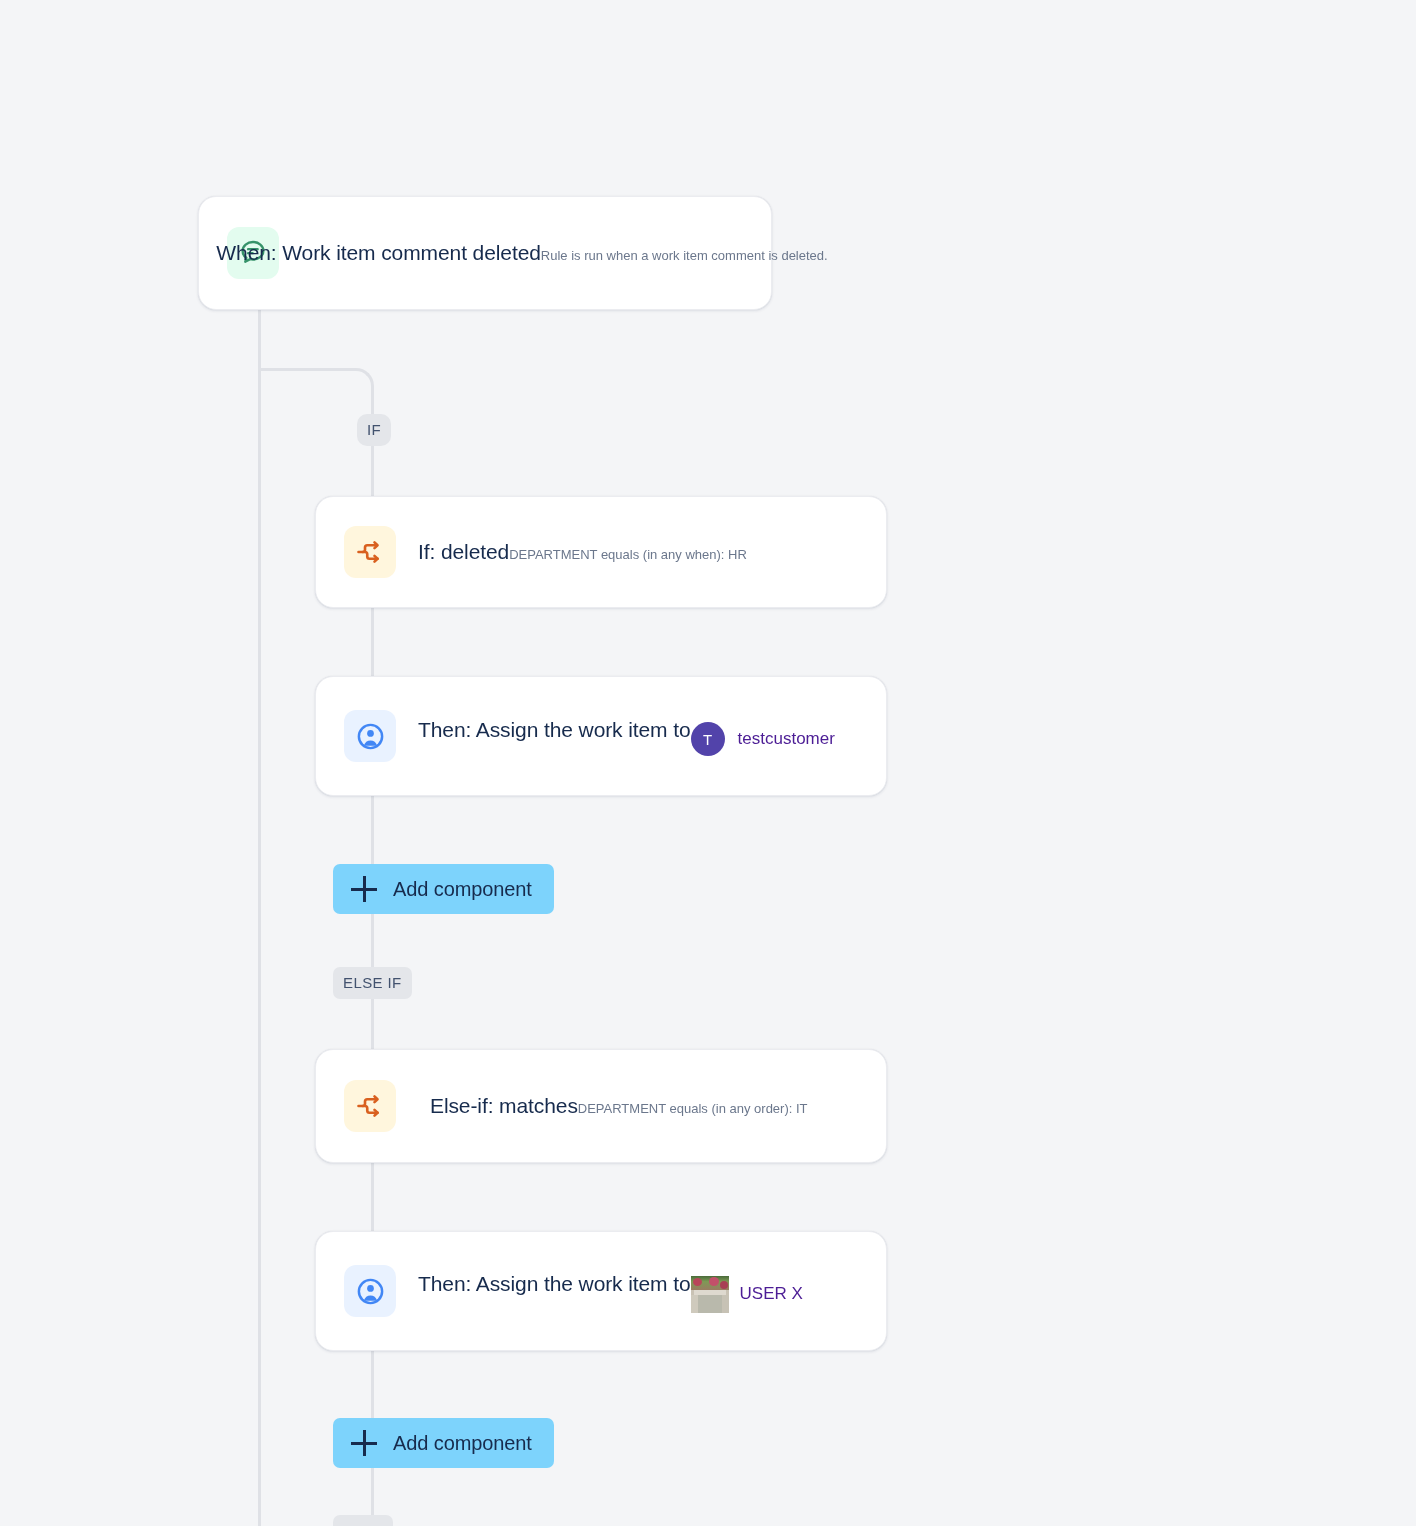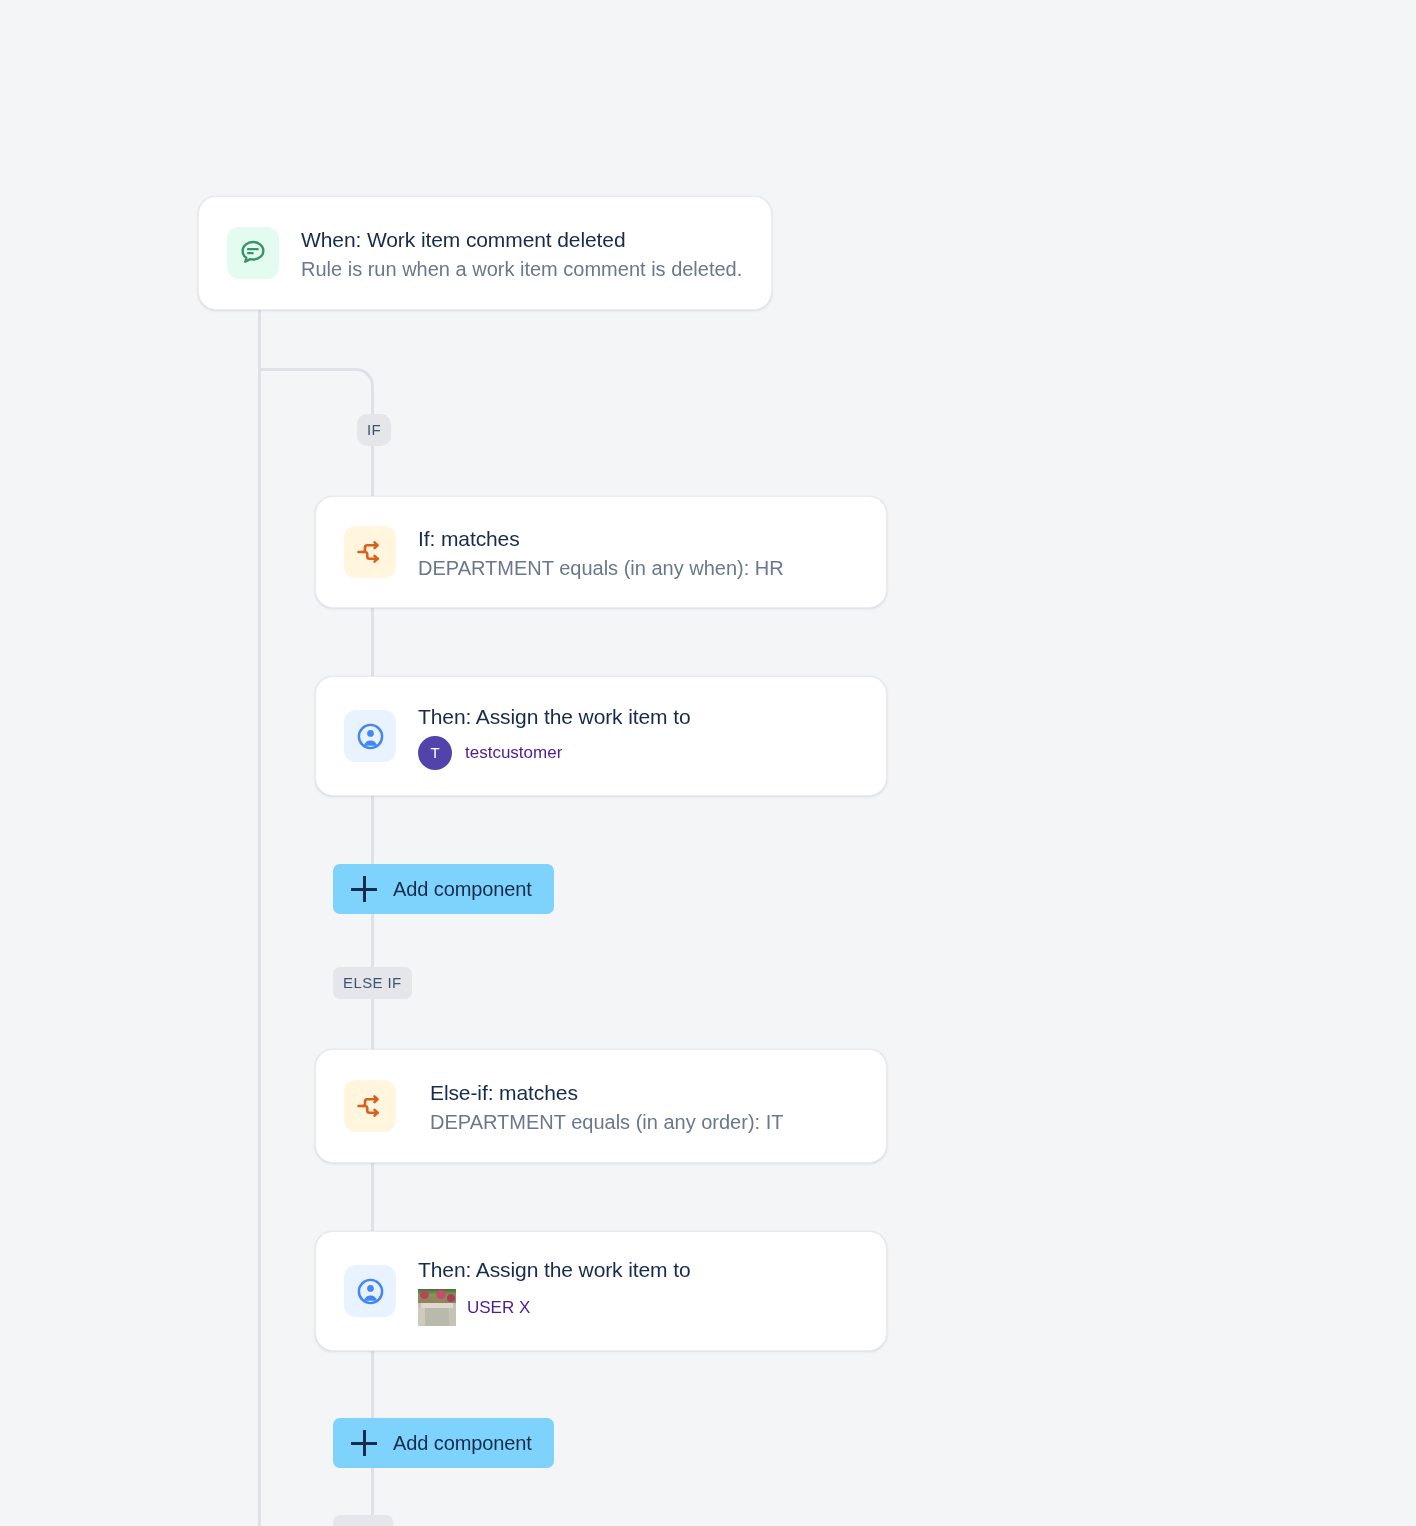--- a/index.html
+++ b/index.html
@@ -122,35 +122,34 @@
 
   .icon-tile.green  { background: #e3fcef; }
   .icon-tile.yellow { background: #fff6dd; }
   .icon-tile.blue   { background: #e9f2ff; }
 
   .icon-tile svg { display: block; }
 
   
   .card-text {
     display: flex;
-    flex-direction: column;
     justify-content: center;
     min-width: 0;
   }
 
   .card-title {
     font-size: 21px;
     line-height: 27px;
     color: #172b4d;
     letter-spacing: -0.1px;
     white-space: nowrap;
   }
 
   .card-sub {
-    font-size: 20px;
+    font-size: 13px;
     line-height: 23px;
     color: #6b778c;
     margin-top: 5px;
     white-space: nowrap;
   }
 
   .card-sub-row {
     display: flex;
     align-items: center;
     margin-top: 6px;
@@ -305,21 +304,21 @@
   <div class="card card-branch">
     <div class="icon-tile yellow">
       <svg width="30" height="30" viewBox="0 0 24 24" fill="none" aria-hidden="true">
         <path d="M2.8 12h3.4c1 0 1.8-.8 1.8-1.8V8.4c0-1 .8-1.8 1.8-1.8h7" stroke="#d9601f" stroke-width="2.1" stroke-linecap="round" stroke-linejoin="round"></path>
         <path d="M6.2 12h1.8c1 0 1.8.8 1.8 1.8v1.8c0 1 .8 1.8 1.8 1.8h6.5" stroke="#d9601f" stroke-width="2.1" stroke-linecap="round" stroke-linejoin="round"></path>
         <path d="M15.6 4.3L18 6.6l-2.4 2.3" stroke="#d9601f" stroke-width="2.1" stroke-linecap="round" stroke-linejoin="round"></path>
         <path d="M15.6 15.1l2.4 2.3-2.4 2.3" stroke="#d9601f" stroke-width="2.1" stroke-linecap="round" stroke-linejoin="round"></path>
       </svg>
     </div>
     <div class="card-text">
-      <div class="card-title">If: matches</div>
+      <div class="card-title">If: deleted</div>
       <div class="card-sub">DEPARTMENT equals (in any when): HR</div>
     </div>
   </div>
 
   <div class="card card-action">
     <div class="icon-tile blue">
       <svg width="31" height="31" viewBox="0 0 24 24" fill="none" aria-hidden="true">
         <circle cx="12" cy="12" r="9" stroke="#4287f5" stroke-width="1.9"></circle>
         <circle cx="12" cy="9.6" r="2.6" fill="#4287f5"></circle>
         <path d="M6.9 19.1c.7-2.5 2.6-4 5.1-4s4.4 1.5 5.1 4" fill="#4287f5"></path>

